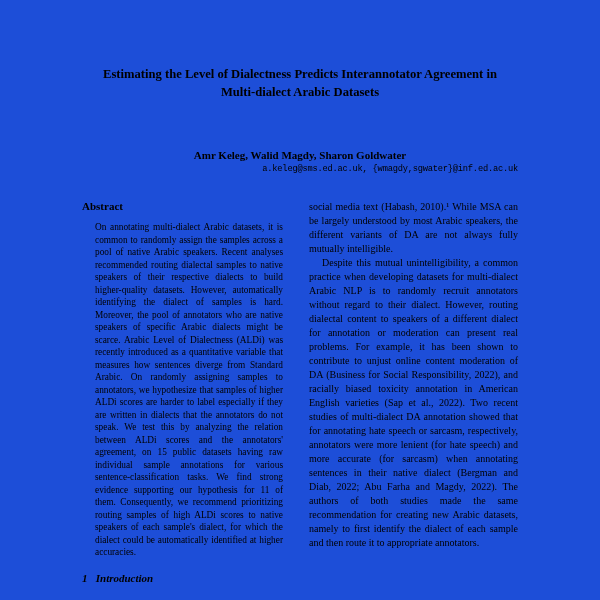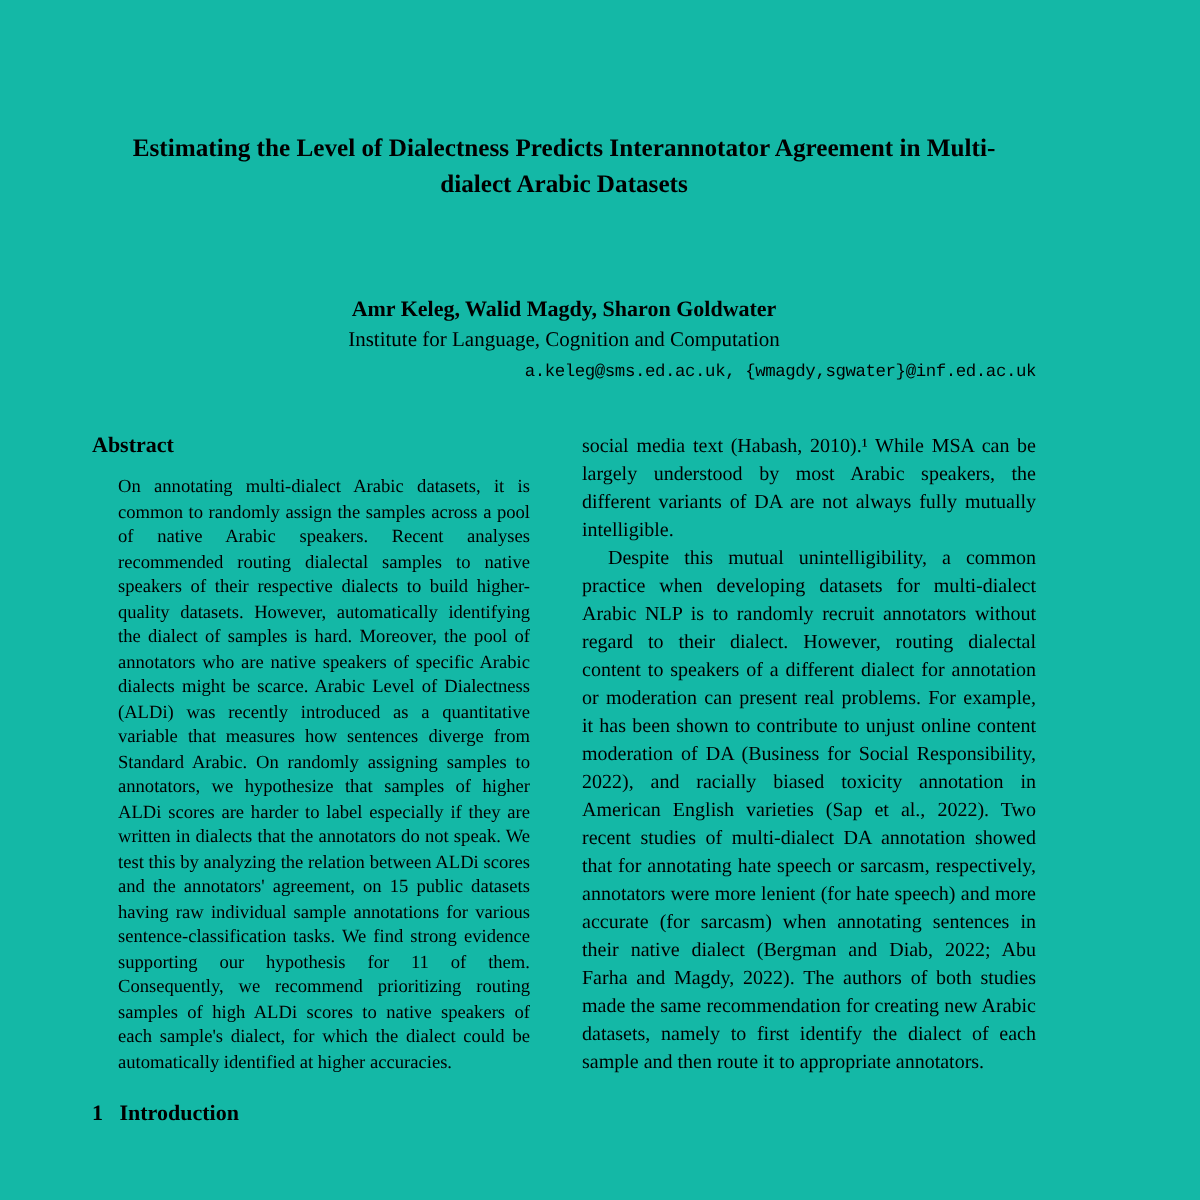--- a/index.html
+++ b/index.html
@@ -5,22 +5,22 @@
   * { margin: 0; padding: 0; box-sizing: border-box; }
   html, body { background: #ffffff; }
   body {
     width: 600px; height: 600px;
     font-family: "Liberation Serif", serif;
     color: #000;
     overflow: hidden;
   }
   .page {
     width: 600px; height: 600px;
-    background: #14b8a6;
-    padding: 66px 82px 0 46px;
+    background: #1d4ed8;
+    padding: 66px 82px 0 82px;
     overflow: hidden;
   }
   .title {
     font-size: 12.6px;
     font-weight: bold;
     text-align: center;
     line-height: 1.4;
     margin: 0 6px 20px 6px;
   }
   .authors {
@@ -58,37 +58,37 @@
     font-size: 9.3px;
     line-height: 12.5px;
     text-align: justify;
     padding: 0 8px 0 13px;
   }
   .section-heading {
     font-size: 11px;
     font-weight: bold;
     margin-top: 13px;
     white-space: pre;
+    font-style: italic;
   }
   .body-para {
     font-size: 10px;
     line-height: 14px;
     text-align: justify;
   }
   .indent { text-indent: 13px; }
 </style>
 </head>
 <body>
 
 <div class="page">
 
   <div>
     <h1 class="title">Estimating the Level of Dialectness Predicts Interannotator Agreement in Multi-dialect Arabic Datasets</h1>
     <div class="authors">Amr Keleg, Walid Magdy, Sharon Goldwater</div>
-    <div class="affil">Institute for Language, Cognition and Computation</div>
     <div class="emails">a.keleg@sms.ed.ac.uk, {wmagdy,sgwater}@inf.ed.ac.uk</div>
   </div>
 
   <div class="columns">
 
     <div class="col">
       <h2 class="abstract-heading">Abstract</h2>
       <p class="abstract-text">On annotating multi-dialect Arabic datasets, it is common to randomly assign the samples across a pool of native Arabic speakers. Recent analyses recommended routing dialectal samples to native speakers of their respective dialects to build higher-quality datasets. However, automatically identifying the dialect of samples is hard. Moreover, the pool of annotators who are native speakers of specific Arabic dialects might be scarce. Arabic Level of Dialectness (ALDi) was recently introduced as a quantitative variable that measures how sentences diverge from Standard Arabic. On randomly assigning samples to annotators, we hypothesize that samples of higher ALDi scores are harder to label especially if they are written in dialects that the annotators do not speak. We test this by analyzing the relation between ALDi scores and the annotators' agreement, on 15 public datasets having raw individual sample annotations for various sentence-classification tasks. We find strong evidence supporting our hypothesis for 11 of them. Consequently, we recommend prioritizing routing samples of high ALDi scores to native speakers of each sample's dialect, for which the dialect could be automatically identified at higher accuracies.</p>
       <h2 class="section-heading">1   Introduction</h2>
     </div>

